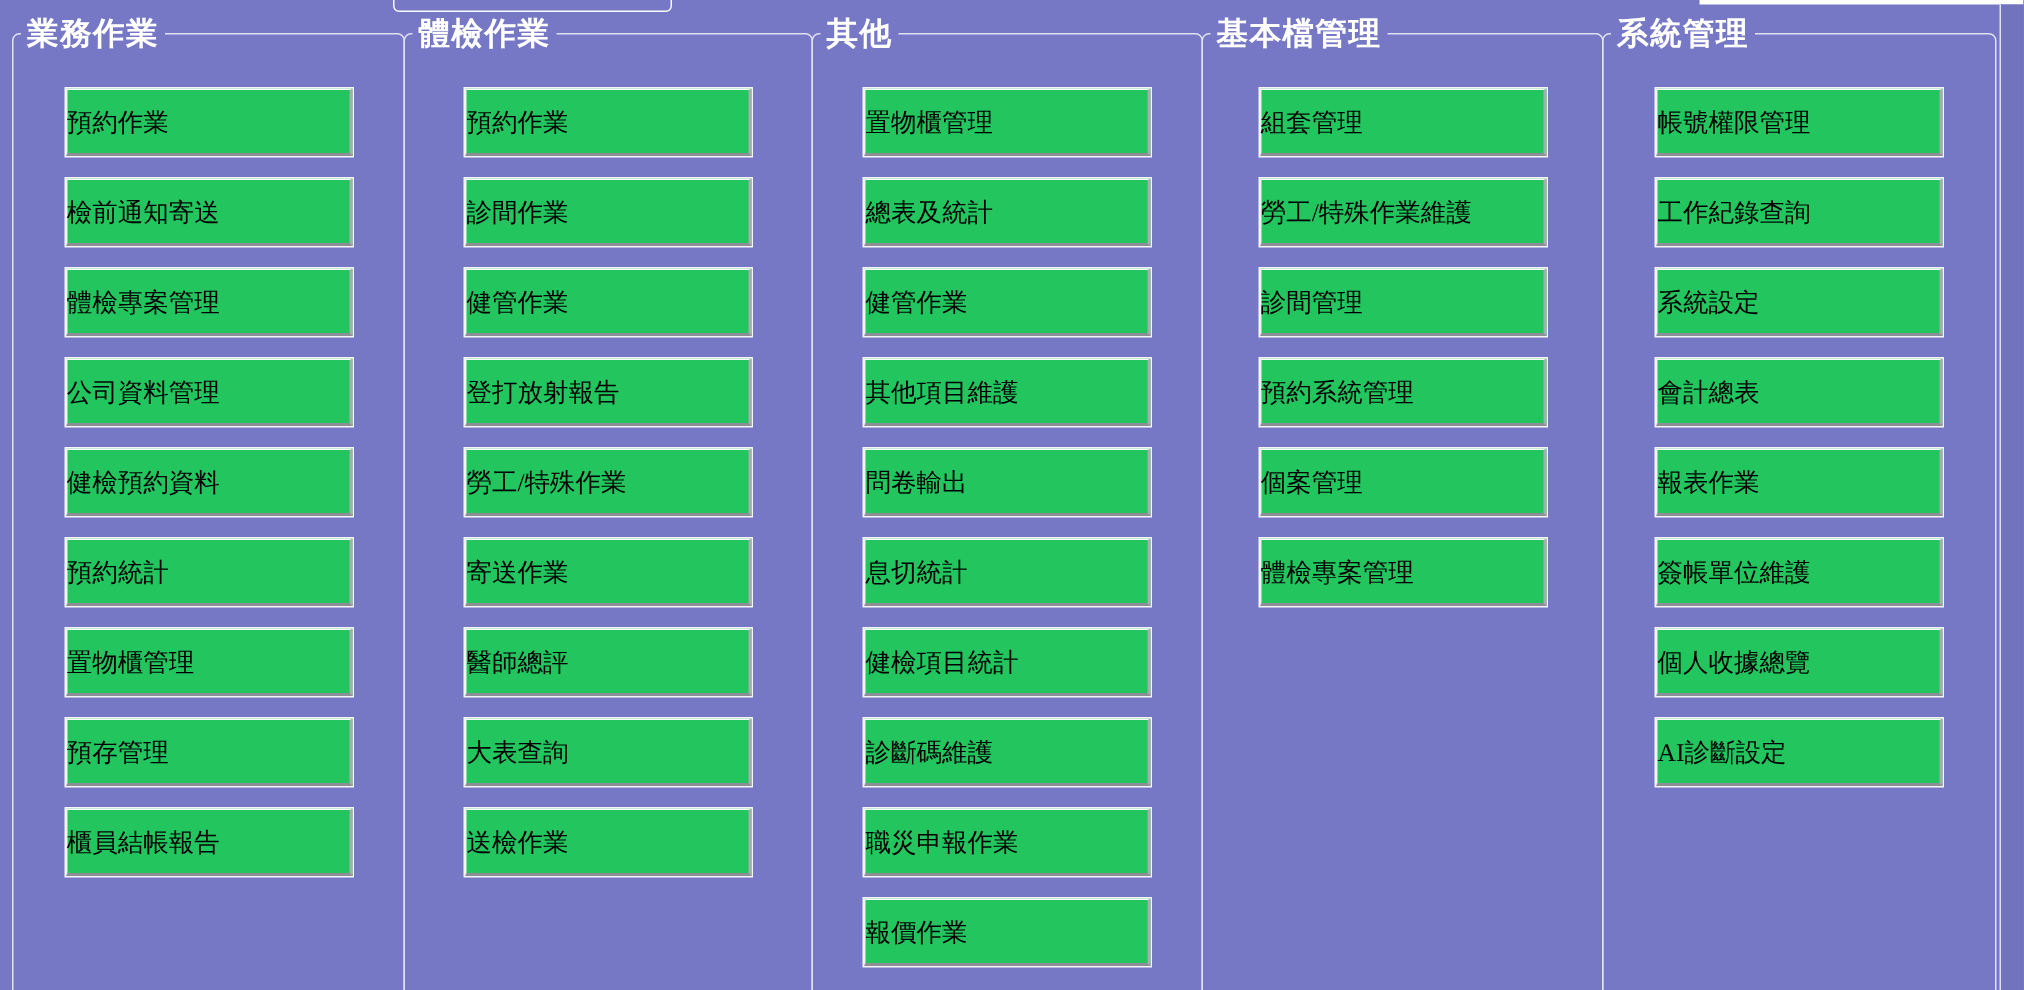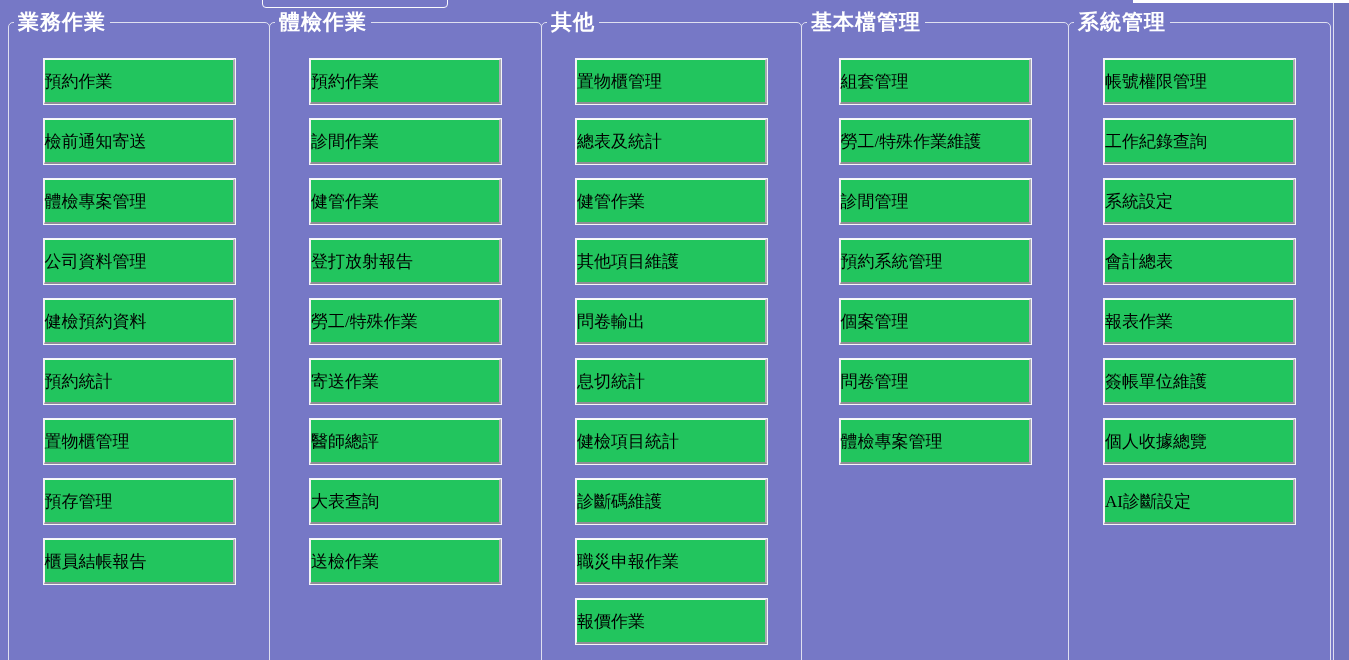--- a/index.html
+++ b/index.html
@@ -165,21 +165,20 @@
       </div>
   </section>
     <section class="group">
     <div class="group-title">基本檔管理</div>
     <div class="group-buttons">
         <button type="button" class="menu-button">組套管理</button>
         <button type="button" class="menu-button">勞工/特殊作業維護</button>
         <button type="button" class="menu-button">診間管理</button>
         <button type="button" class="menu-button">預約系統管理</button>
         <button type="button" class="menu-button">個案管理</button>
-        <button type="button" class="menu-button">問卷管理</button>
         <button type="button" class="menu-button">體檢專案管理</button>
       </div>
   </section>
     <section class="group">
     <div class="group-title">系統管理</div>
     <div class="group-buttons">
         <button type="button" class="menu-button">帳號權限管理</button>
         <button type="button" class="menu-button">工作紀錄查詢</button>
         <button type="button" class="menu-button">系統設定</button>
         <button type="button" class="menu-button">會計總表</button>

